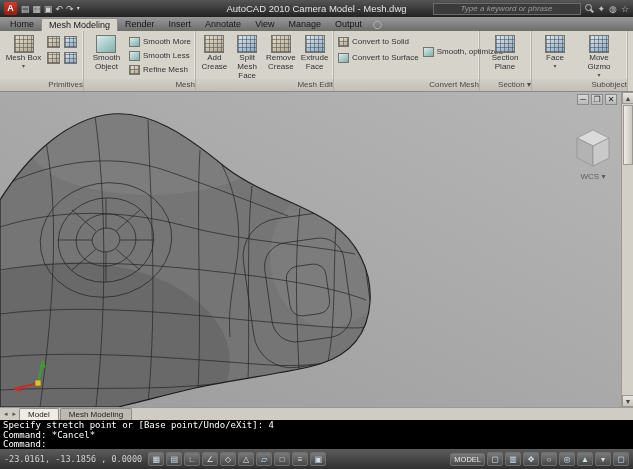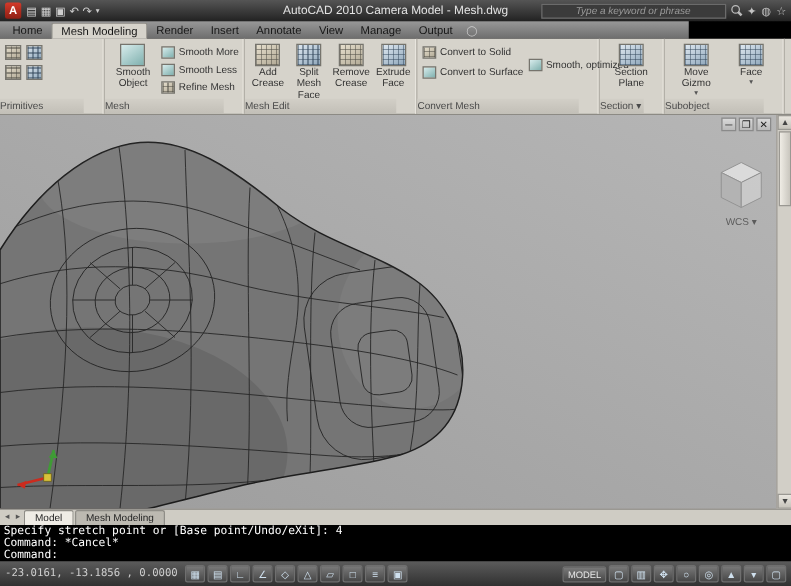--- a/index.html
+++ b/index.html
@@ -22,35 +22,35 @@
     color:#ddd; font-size:8px; font-style:italic; padding:0 3px;text-align:center; }
   .search::placeholder { color:#9a9a9a; font-style:italic; }
   .mag { width:9px; height:9px; position:relative; display:inline-block; }
   .mag::before { content:""; position:absolute; width:5px; height:5px; border:1.5px solid #bbb;
     border-radius:50%; left:0; top:0; }
   .mag::after { content:""; position:absolute; width:4px; height:1.5px; background:#bbb;
     left:5px; top:6px; transform:rotate(45deg); }
   .ic-small-glyph { color:#c3c3c3; font-size:9px; }
 
   
-  .tabrow { position:absolute; top:17px; left:0; width:551px; height:14px;
+  .tabrow { position:absolute; top:17px; left:0; width:633px; height:14px;
     background:linear-gradient(#989898,#6d6d6d); display:flex; align-items:flex-end;
     padding-left:3px; }
   .rtab { font-size:9px; color:#161616; padding:0 7px; height:13px; line-height:13px;
     border-radius:2px 2px 0 0; cursor:default; }
   .rtab.active { background:#d6d3cb; border:1px solid #8f8d87; border-bottom:none; }
   .tab-extra { margin-left:4px; color:#d0d0d0; font-size:8px; line-height:13px; }
 
   
   .ribbon { position:absolute; top:31px; left:0; width:633px; height:61px;
     background:#d6d3cb; border-bottom:1px solid #8c8a84; display:flex; }
   .panel { position:relative; flex:none; border-right:1px solid #b3b0a8;
     box-shadow:inset -1px 0 0 #e8e5de; padding:2px 4px 13px 4px; display:flex; gap:4px; }
-  .plabel { position:absolute; left:0; right:16px; bottom:0; height:12px; font-size:8px;
-    color:#4a4a4a; text-align:left; line-height:12px;
+  .plabel { position:absolute; left:0; right:0; bottom:0; height:12px; font-size:8px;
+    color:#4a4a4a; text-align:right; line-height:12px;
     background:linear-gradient(#d2cfc7,#c2bfb7); white-space:nowrap; overflow:hidden; }
   .bigbtn { width:44px; display:flex; flex-direction:column; align-items:center;
     font-size:8px; color:#333; text-align:center; padding-top:2px; gap:1px; cursor:default; }
   .bigbtn .cap { line-height:1.1; }
   .dd { font-size:6px; color:#555; line-height:5px; }
   .smallcol { display:flex; flex-direction:column; justify-content:flex-start; gap:1px; padding-top:2px; }
   .smallrow { display:flex; align-items:center; gap:3px; font-size:8px; color:#333;
     height:13px; white-space:nowrap; cursor:default; }
   .minigrid { display:grid; grid-template-columns:15px 15px; grid-auto-rows:14px; gap:2px; padding-top:3px; }
 
@@ -144,20 +144,25 @@
   <div class="rtab">Annotate</div>
   <div class="rtab">View</div>
   <div class="rtab">Manage</div>
   <div class="rtab">Output</div>
   <div class="tab-extra">◯</div>
 </div>
 
 <div class="ribbon">
 
   <div class="panel" style="width:84px;">
+    <div class="bigbtn">
+      <span class="ic mesh lg"></span>
+      <span class="cap">Mesh Box</span>
+      <span class="dd">▾</span>
+    </div>
     <div class="minigrid">
       <span class="ic mesh" style="width:13px;height:12px;"></span>
       <span class="ic blue" style="width:13px;height:12px;"></span>
       <span class="ic mesh" style="width:13px;height:12px;"></span>
       <span class="ic blue" style="width:13px;height:12px;"></span>
     </div>
     <div class="plabel"><span>Primitives</span></div>
   </div>
 
   <div class="panel" style="width:112px;">
@@ -223,28 +228,28 @@
 
   <div class="panel" style="width:52px;">
     <div class="bigbtn" style="width:42px;">
       <span class="ic blue lg"></span>
       <span class="cap">Section Plane</span>
     </div>
     <div class="plabel"><span>Section</span> ▾</div>
   </div>
 
   <div class="panel" style="width:96px;">
+    <div class="bigbtn" style="width:38px;">
+      <span class="ic blue lg"></span>
+      <span class="cap">Face</span>
+      <span class="dd">▾</span>
+    </div>
     <div class="bigbtn" style="width:42px;">
       <span class="ic blue lg"></span>
       <span class="cap">Move Gizmo</span>
-      <span class="dd">▾</span>
-    </div>
-    <div class="bigbtn" style="width:38px;">
-      <span class="ic blue lg"></span>
-      <span class="cap">Face</span>
       <span class="dd">▾</span>
     </div>
     <div class="plabel"><span>Subobject</span></div>
   </div>
 
 </div>
 
 <div class="viewport">
   <svg class="vp-svg" width="621" height="315" viewBox="0 0 621 315">
     <defs>

